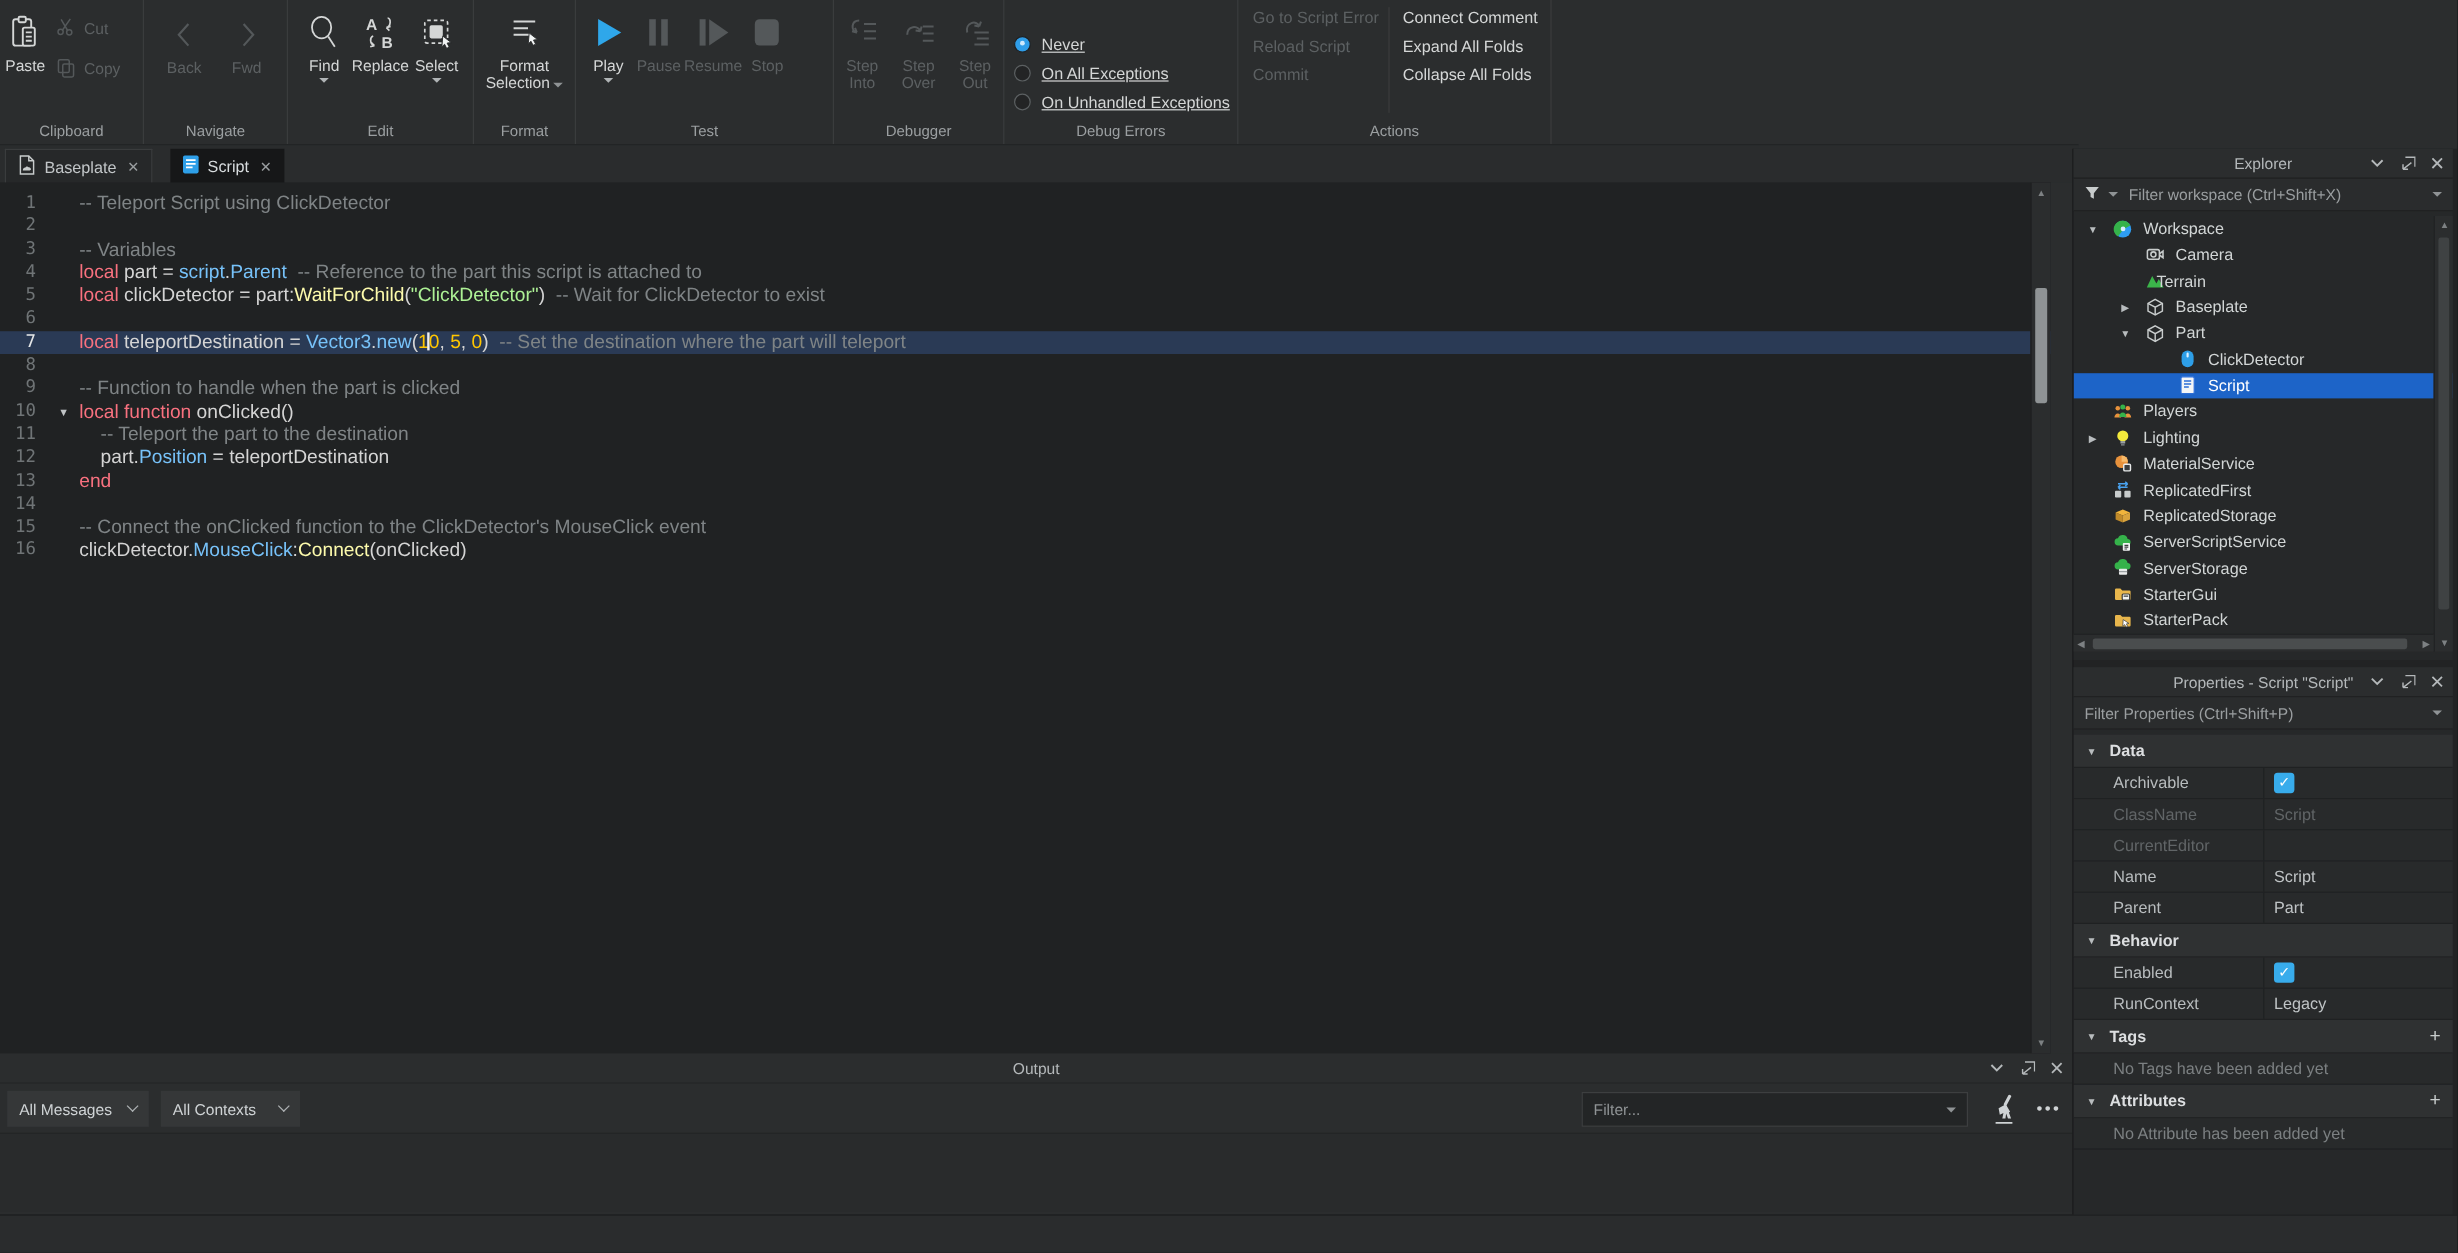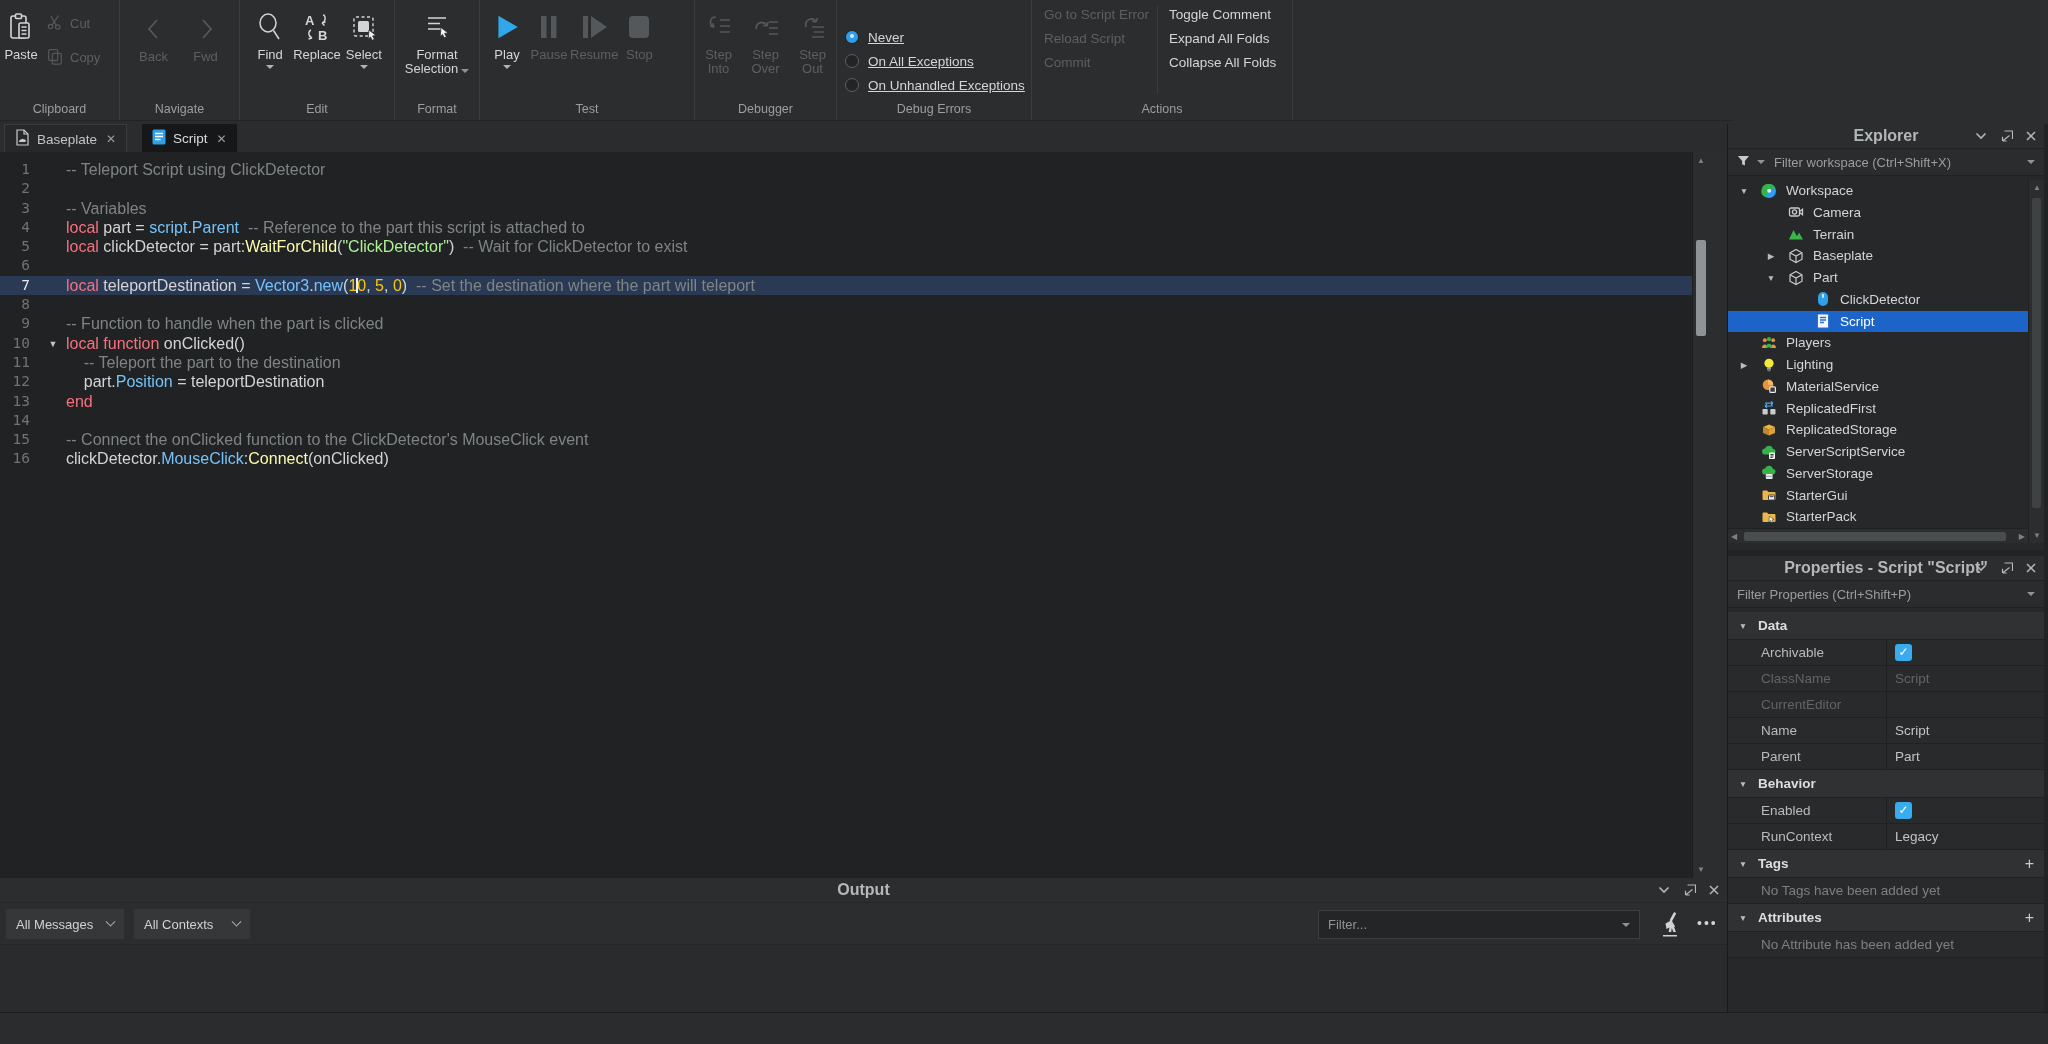--- a/index.html
+++ b/index.html
@@ -51,21 +51,21 @@
   .tk-prop{color:#77c2f9;}
   .tk-met{color:#fdfbac;}
   .tk-pl{color:#d4d4d4;}
   .caret{display:inline-block;width:2px;height:15px;background:#efefef;vertical-align:-2px;margin:0 -1px;}
   .vscroll{position:absolute;right:0;top:0;bottom:0;width:17px;background:#2b2d2e;border-left:1px solid #1c1d1e;}
   .sb-arrow{position:absolute;left:0;width:16px;text-align:center;font-size:8px;color:#7d8183;}
   .vthumb{position:absolute;left:3px;width:10px;background:#8f9395;border-radius:2px;}
 
   
   #output{position:absolute;left:0;top:878px;width:1727px;height:134px;background:#2b2d2e;}
-  .panel-header{position:relative;height:24px;display:flex;align-items:center;justify-content:center;font-size:16px;color:#b4b8ba;font-weight:bold;}
+  .panel-header{position:relative;height:24px;display:flex;align-items:center;justify-content:center;font-size:13px;color:#b4b8ba;}
   .hdr-icons{position:absolute;right:8px;top:0;height:24px;display:flex;align-items:center;gap:13px;}
   .hdr-icons svg{display:block;}
   #output-toolbar{position:relative;height:42px;border-top:1px solid #242627;}
   .drop-btn{position:absolute;top:6px;height:30px;background:#353738;display:flex;align-items:center;justify-content:space-between;padding:0 10px;font-size:13px;color:#cfd3d5;}
   .chev{display:inline-block;width:7px;height:7px;border:solid #aeb2b4;border-width:0 1.5px 1.5px 0;transform:rotate(45deg) translate(-2px,-2px);}
   .filter-combo{position:absolute;top:7px;height:29px;background:#232526;border:1px solid #3d3f40;display:flex;align-items:center;justify-content:space-between;padding:0 9px;font-size:13px;color:#8f9395;}
   .combo-arrow{width:0;height:0;border-left:4px solid transparent;border-right:4px solid transparent;border-top:4px solid #8f9395;}
   #output-content{position:absolute;left:0;top:66px;width:1727px;height:66px;background:#292b2c;border-top:1px solid #232526;}
   #bottomstrip{position:absolute;left:0;top:1012px;width:2048px;height:32px;background:#2a2c2d;border-top:1px solid #1c1d1e;}
 
@@ -321,21 +321,21 @@
           <div class="txtcmd disabled">
               <span>Reload Script</span>
             </div>
           <div class="txtcmd disabled">
               <span>Commit</span>
             </div>
         </div>
         <div class="vsep" style="left:125px"></div>
         <div style="padding-left:14px;">
           <div class="txtcmd">
-              <span>Toggle Comment</span>
+              <span>Connect Comment</span>
             </div>
           <div class="txtcmd">
               <span>Expand All Folds</span>
             </div>
           <div class="txtcmd">
               <span>Collapse All Folds</span>
             </div>
         </div>
       </div>
       <div class="rgroup-label">Actions</div>
@@ -490,21 +490,21 @@
               </svg>
             </span>
             <span class="tlabel" style="left:85px">Camera</span>
           </div>
           <div class="trow">
             <span class="ticon" style="left:60px">
               <svg viewBox="0 0 16 16">
                 <path d="M1 13.5 5.5 4 9 10.2 11 6.5 15 13.5Z" fill="#3bb54a"></path>
               </svg>
             </span>
-            <span class="tlabel" style="left:85px">Terrain</span>
+            <span class="tlabel" style="left:69px">Terrain</span>
           </div>
           <div class="trow">
             <span class="tarrow" style="left:33px">▶</span>
             <span class="ticon" style="left:60px">
               <svg viewBox="0 0 16 16" fill="none" stroke="#c8cccc" stroke-width="1.2">
                 <path d="M8 1.5 14 4.8v6.4L8 14.5 2 11.2V4.8z"></path>
                 <path d="M2 4.8 8 8l6-3.2M8 8v6.5"></path>
               </svg>
             </span>
             <span class="tlabel" style="left:85px">Baseplate</span>

